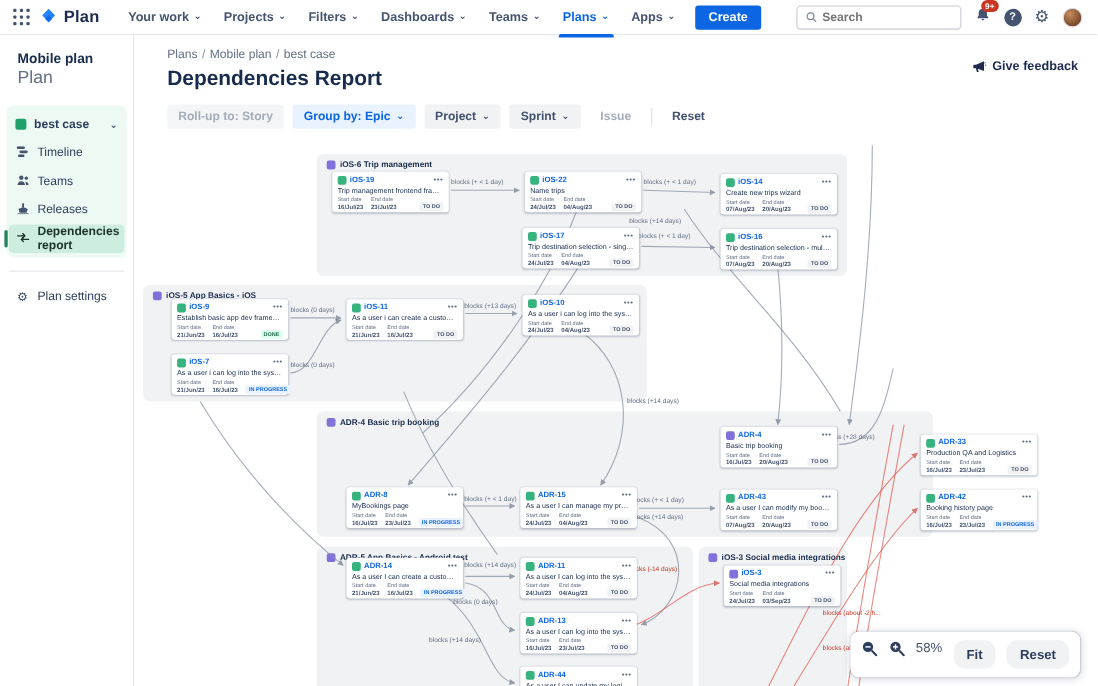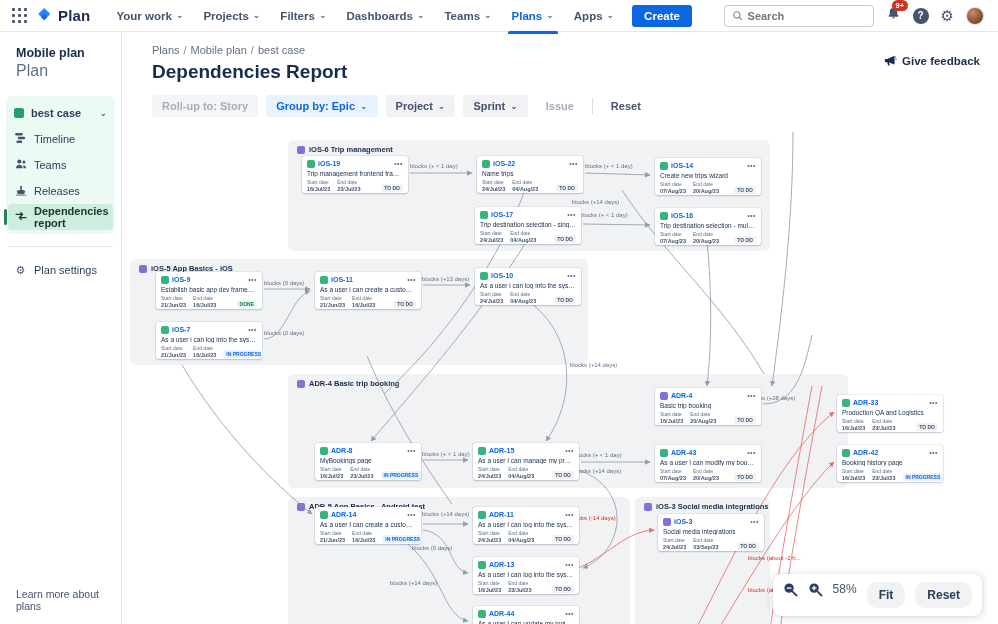--- a/index.html
+++ b/index.html
@@ -222,21 +222,20 @@
             </svg>
         </span>
         <span>Dependencies report</span>
       </div>
     </div>
     <div class="side-divider"></div>
     <div class="side-item settings-row">
       <span class="sicon">⚙</span>
       <span>Plan settings</span>
     </div>
-    <div class="learn-more">Learn more about plans</div>
   </aside>
 
   <main class="main">
     <div class="main-head">
       <div class="breadcrumb">
         <span class="crumb">Plans</span>
         <span class="crumb-sep">/</span>
         <span class="crumb">Mobile plan</span>
         <span class="crumb-sep">/</span>
         <span class="crumb">best case</span>

